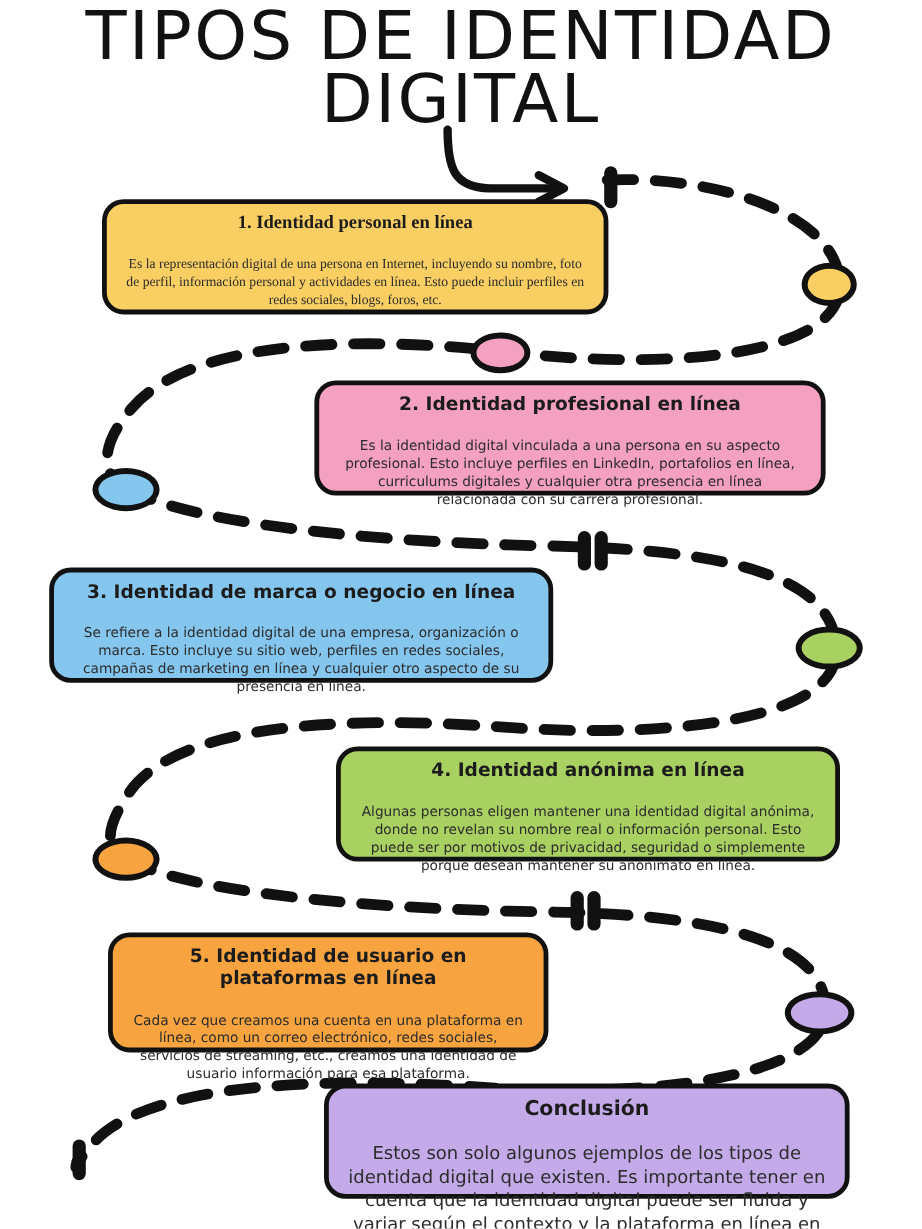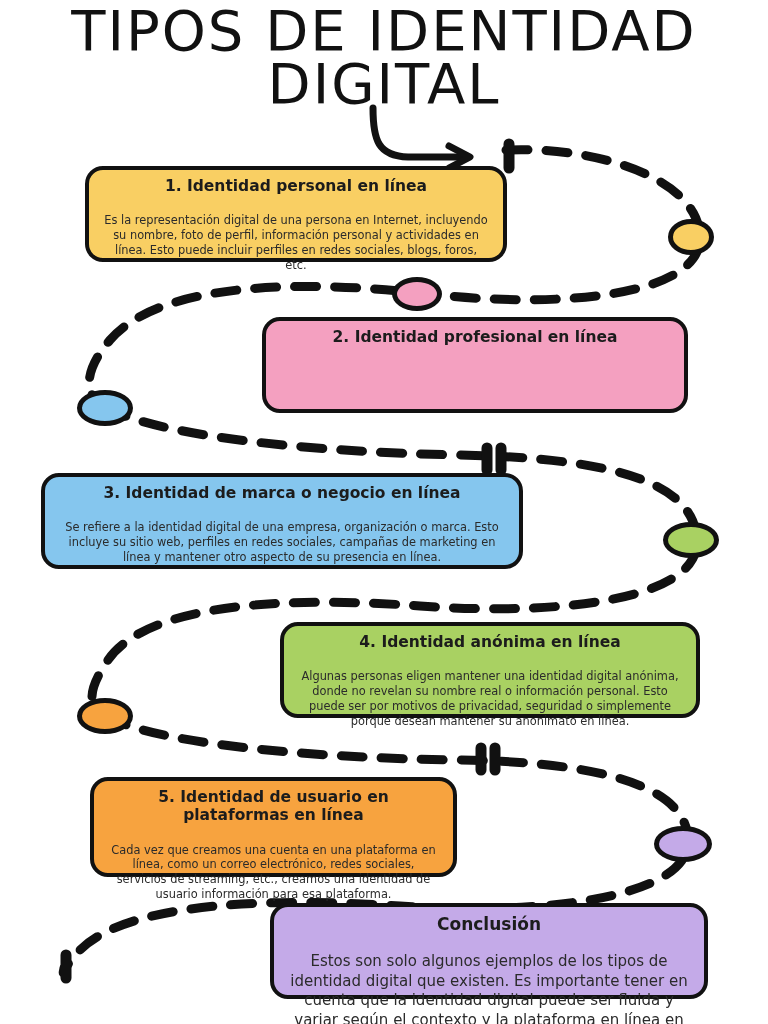--- a/index.html
+++ b/index.html
@@ -125,32 +125,33 @@
     </g>
   </svg>
 
   <div class="node" style="left:668px; top:219px; width:46px; height:36px; background:#f9cf63;"></div>
   <div class="node" style="left:392px; top:277px; width:50px; height:34px; background:#f4a0c0;"></div>
   <div class="node" style="left:77px; top:390px; width:56px; height:36px; background:#85c6ee;"></div>
   <div class="node" style="left:663px; top:522px; width:56px; height:36px; background:#a9d162;"></div>
   <div class="node" style="left:77px; top:698px; width:56px; height:36px; background:#f7a33f;"></div>
   <div class="node" style="left:654px; top:826px; width:58px; height:36px; background:#c4aae8;"></div>
 
-  <div class="card" style="left:85px; top:166px; width:422px; height:96px; background:#f9cf63;">
+  <div class="card" style="left:85px; top:166px; width:422px; height:96px; background:#f9cf63;font-family:Liberation Serif, serif;">
     <span class="card-title">1. Identidad personal en línea</span>
     <span class="card-body">Es la representación digital de una persona en Internet, incluyendo su nombre, foto de perfil, información personal y actividades en línea. Esto puede incluir perfiles en redes sociales, blogs, foros, etc.</span>
   </div>
 
   <div class="card" style="left:262px; top:317px; width:426px; height:96px; background:#f4a0c0;">
     <span class="card-title">2. Identidad profesional en línea</span>
+    <span class="card-body">Es la identidad digital vinculada a una persona en su aspecto profesional. Esto incluye perfiles en LinkedIn, portafolios en línea, curriculums digitales y cualquier otra presencia en línea relacionada con su carrera profesional.</span>
   </div>
 
-  <div class="card" style="left:41px; top:473px; width:482px; height:96px; background:#85c6ee;">
+  <div class="card" style="left:41px; top:473px; width:420px; height:96px; background:#85c6ee;">
     <span class="card-title">3. Identidad de marca o negocio en línea</span>
-    <span class="card-body">Se refiere a la identidad digital de una empresa, organización o marca. Esto incluye su sitio web, perfiles en redes sociales, campañas de marketing en línea y mantener otro aspecto de su presencia en línea.</span>
+    <span class="card-body">Se refiere a la identidad digital de una empresa, organización o marca. Esto incluye su sitio web, perfiles en redes sociales, campañas de marketing en línea y cualquier otro aspecto de su presencia en línea.</span>
   </div>
 
   <div class="card" style="left:280px; top:622px; width:420px; height:96px; background:#a9d162;">
     <span class="card-title">4. Identidad anónima en línea</span>
     <span class="card-body">Algunas personas eligen mantener una identidad digital anónima, donde no revelan su nombre real o información personal. Esto puede ser por motivos de privacidad, seguridad o simplemente porque desean mantener su anonimato en línea.</span>
   </div>
 
   <div class="card" style="left:90px; top:777px; width:367px; height:100px; background:#f7a33f;">
     <span class="card-title">5. Identidad de usuario en plataformas en línea</span>
     <span class="card-body">Cada vez que creamos una cuenta en una plataforma en línea, como un correo electrónico, redes sociales, servicios de streaming, etc., creamos una identidad de usuario información para esa plataforma.</span>

